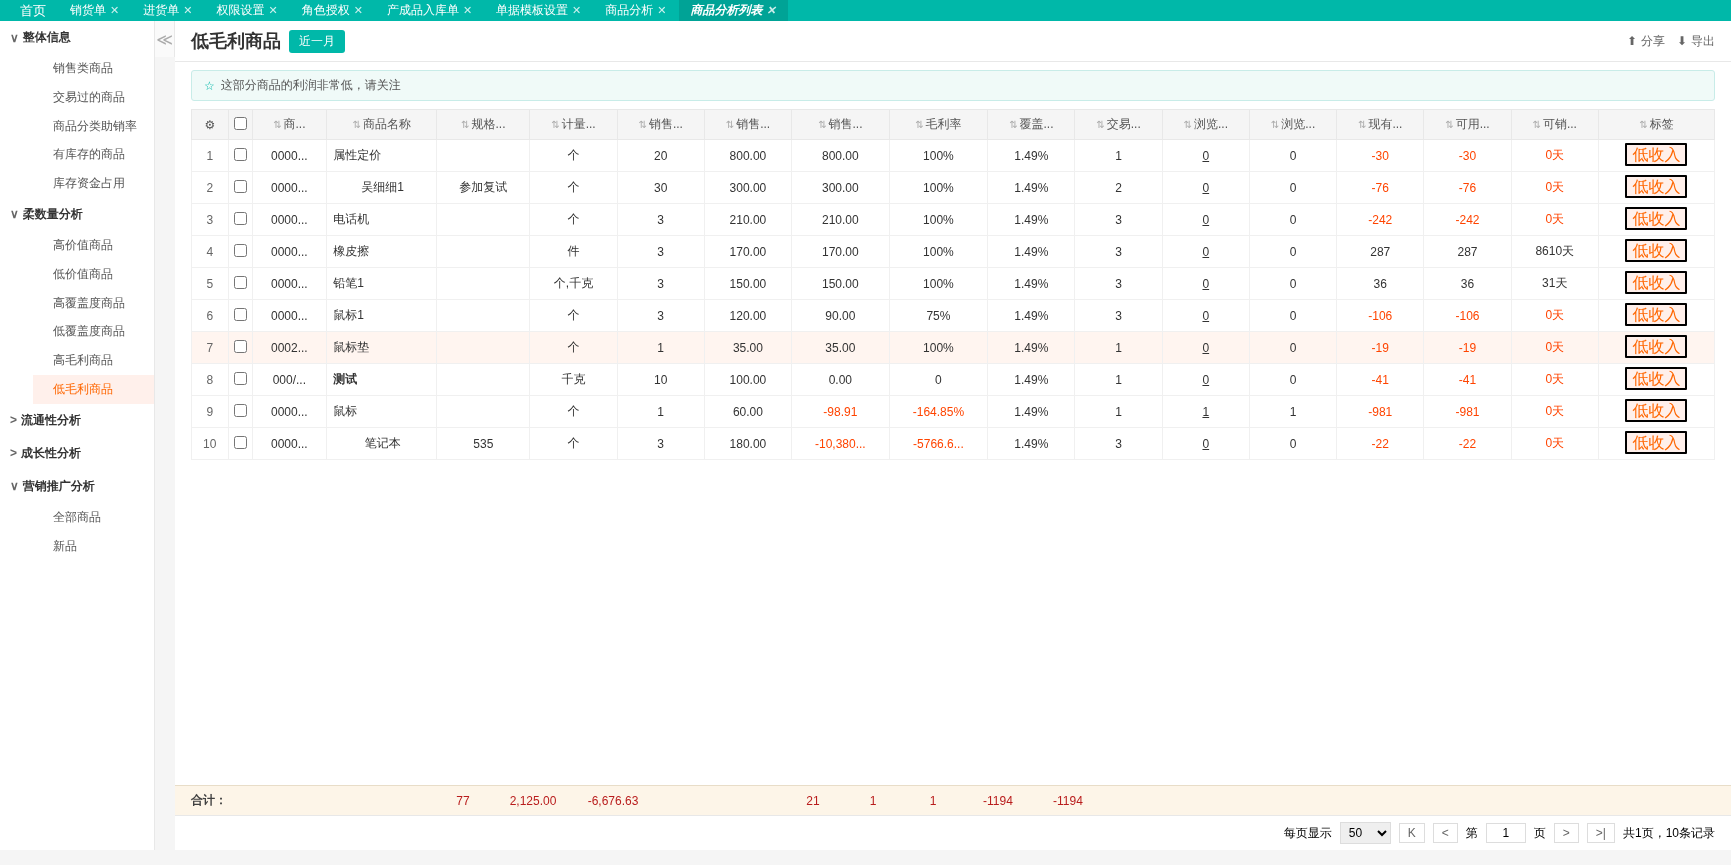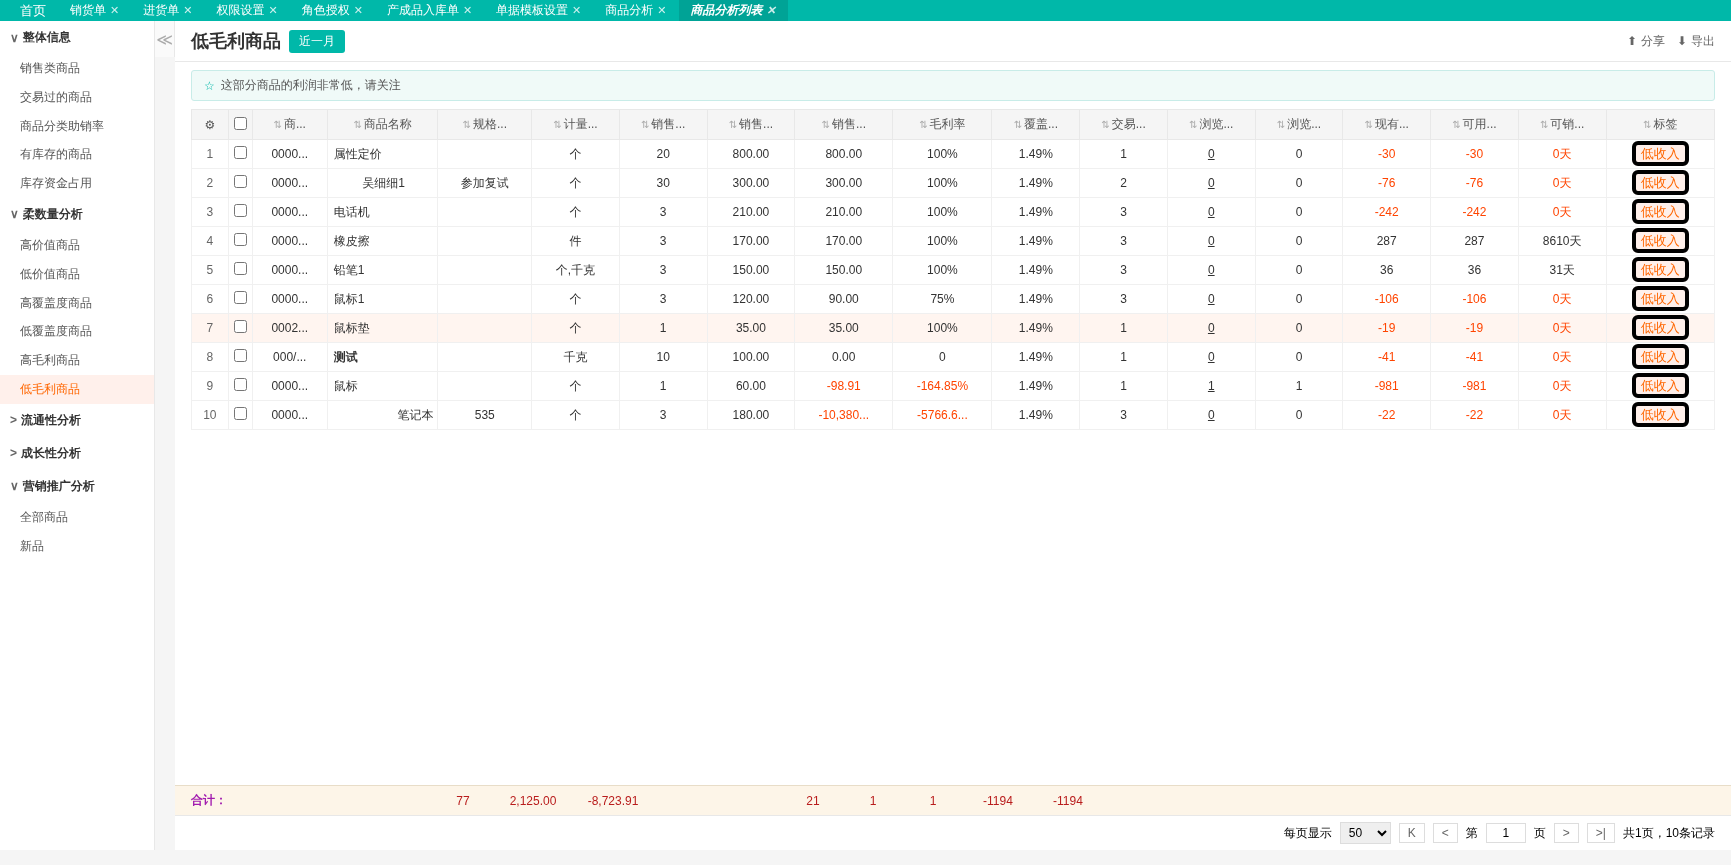--- a/index.html
+++ b/index.html
@@ -49,20 +49,21 @@
       font-weight: bold;
       font-size: 12px;
       cursor: pointer;
     }
     .sidebar-group-title .arrow { margin-right: 4px; color: #666; }
     .sidebar-item {
       padding: 6px 10px 6px 20px;
       color: #555;
       cursor: pointer;
       line-height: 1.4;
+      margin-left: 33px;
     }
     .sidebar-item.active { background: #fff0eb; color: #ff6600; }
 
     
     .content-area {
       flex: 1;
       display: flex;
       flex-direction: column;
       overflow: hidden;
       background: #fff;
@@ -175,42 +176,42 @@
       text-align: center;
       color: #333;
       border: 1px solid #f0f0f0;
       white-space: nowrap;
     }
     td.red { color: #ff4400; }
 
     .tag-badge {
       background: #fff0eb;
       color: #ff6600;
-      border: 4px solid #000000;
+      border: 2px solid #000000;
       padding: 1px 5px;
-      border-radius: 6px;
-      font-size: 13px;
+      border-radius: 1px;
+      font-size: 16px;
     }
 
     .underline-link {
       text-decoration: underline;
       cursor: pointer;
       color: #333;
     }
 
     
     .table-footer {
       background: #fdf5e8;
       border-top: 1px solid #e8ddc8;
       padding: 6px 16px;
       display: flex;
       align-items: center;
     }
     .footer-label {
-      color: #a21caf;
+      color: #404040;
       font-weight: bold;
       margin-right: 16px;
     }
     .footer-cells {
       display: flex;
       gap: 0;
       flex: 1;
     }
     .footer-cell {
       text-align: center;
@@ -612,21 +613,21 @@
     <td>1</td>
     <td class="red">-981</td>
     <td class="red">-981</td>
     <td class="red">0天</td>
     <td><span class="tag-badge">低收入</span></td>
   </tr>
             <tr>
     <td class="row-num">10</td>
     <td class="checkbox-cell"><input type="checkbox" style=""></td>
     <td>0000...</td>
-    <td style="text-align:right;padding-left:6px;margin-left:20px;">笔记本</td>
+    <td style="text-align:center;padding-left:6px;margin-left:20px;">笔记本</td>
     <td>535</td>
     <td>个</td>
     <td>3</td>
     <td>180.00</td>
     <td class="red">-10,380...</td>
     <td class="red">-5766.6...</td>
     <td>1.49%</td>
     <td>3</td>
     <td class="underline-link">0</td>
     <td>0</td>
@@ -638,21 +639,21 @@
           </tbody>
       </table>
     </div>
 
     <div class="table-footer">
       <span class="footer-label">合计：</span>
       <div class="footer-cells">
         <span class="footer-cell" style="width:190px;"></span>
         <span class="footer-cell" style="width:60px;">77</span>
         <span class="footer-cell" style="width:80px;">2,125.00</span>
-        <span class="footer-cell" style="width:80px;">-8,723.91</span>
+        <span class="footer-cell" style="width:80px;">-6,676.63</span>
         <span class="footer-cell" style="width:70px;"></span>
         <span class="footer-cell" style="width:60px;"></span>
         <span class="footer-cell" style="width:60px;">21</span>
         <span class="footer-cell" style="width:60px;">1</span>
         <span class="footer-cell" style="width:60px;">1</span>
         <span class="footer-cell" style="width:70px;">-1194</span>
         <span class="footer-cell" style="width:70px;">-1194</span>
       </div>
     </div>
 

